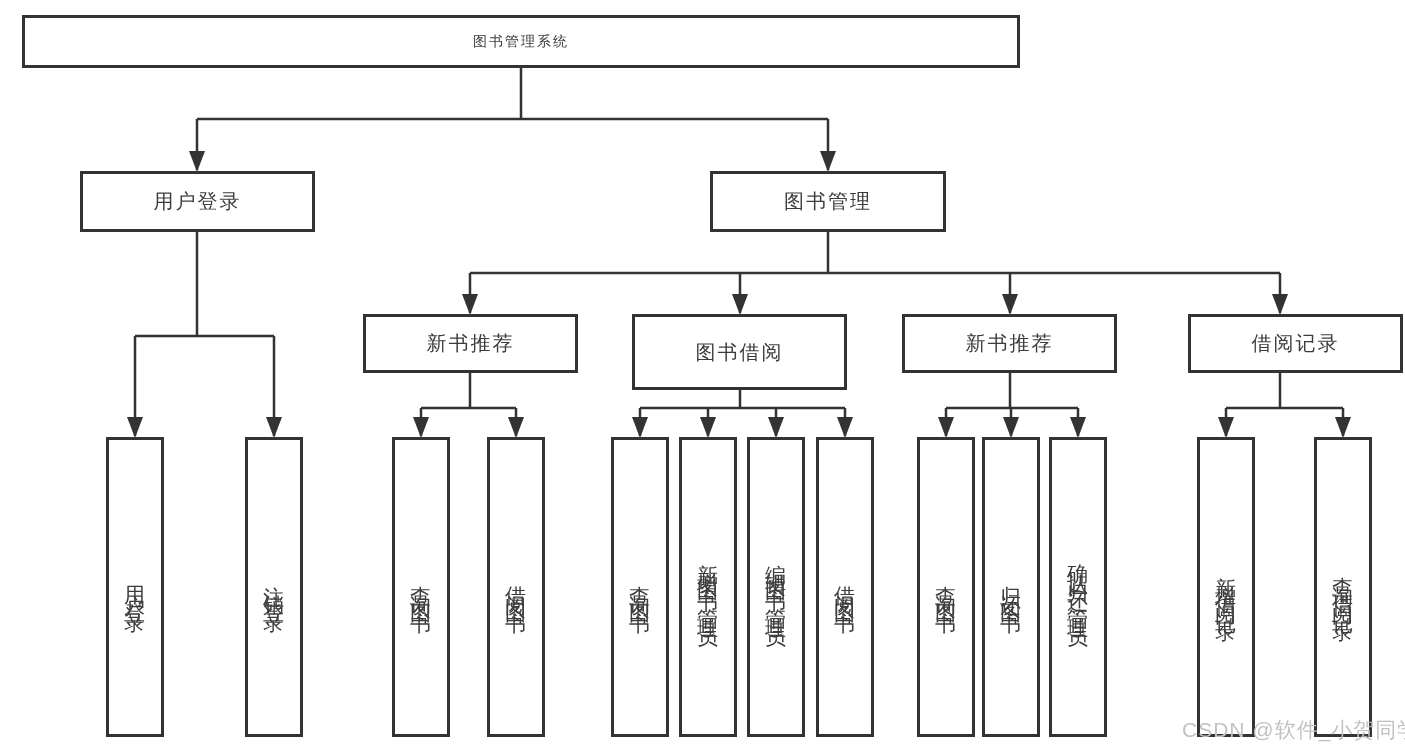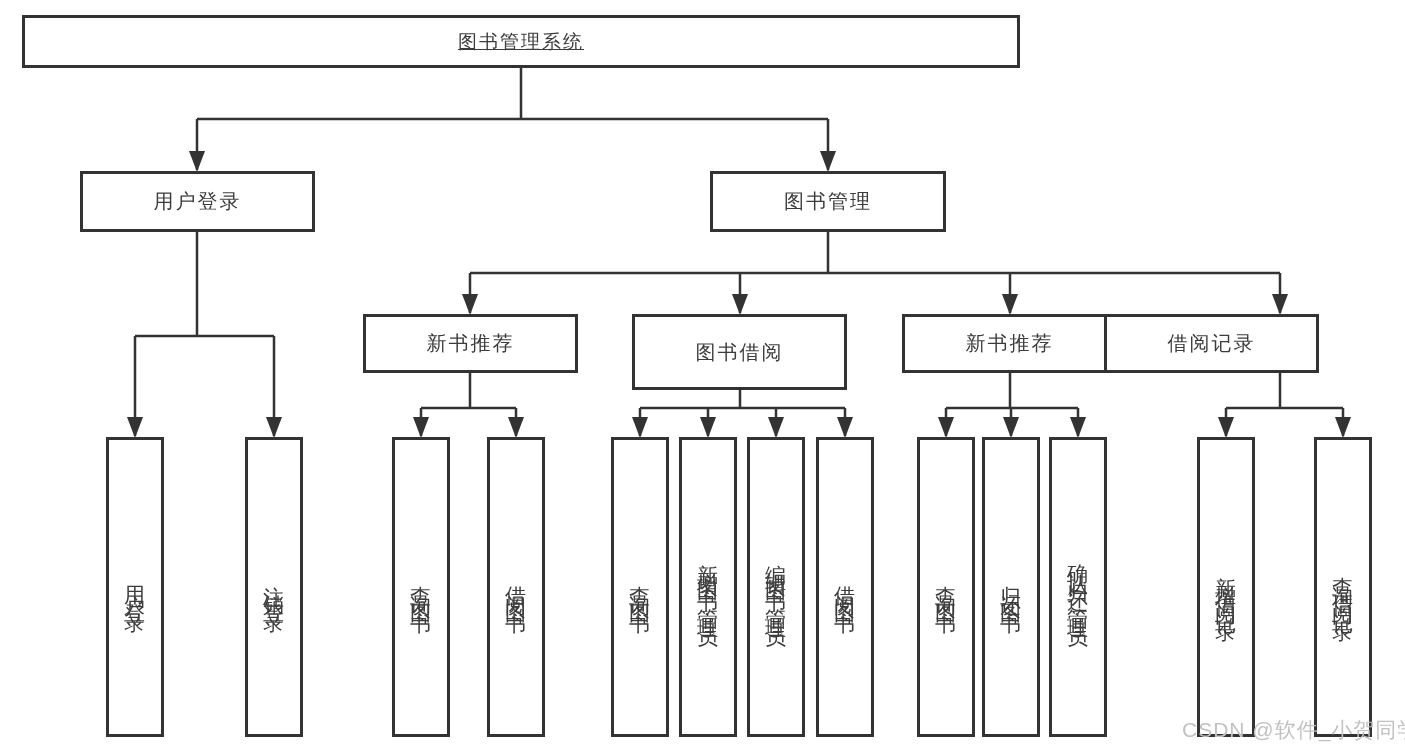--- a/index.html
+++ b/index.html
@@ -30,23 +30,22 @@
     display: flex;
     align-items: center;
     justify-content: center;
     text-align: center;
   }
   .hbox {
     font-size: 20px;
     letter-spacing: 2px;
   }
   .hbox.root-box {
-    font-size: 19px;
+    font-size: 14px;
     letter-spacing: 2px;
-    text-decoration: underline;
   }
   .vbox {
     font-size: 21px;
   }
   .vbox .vtext {
     writing-mode: vertical-rl;
     text-orientation: mixed;
     letter-spacing: 9px;
     line-height: 1;
     white-space: nowrap;
@@ -114,21 +113,21 @@
   </svg>
 
   <div class="node hbox root-box" style="left:22px; top:15px; width:998px; height:53px;">图书管理系统</div>
 
   <div class="node hbox" style="left:80px; top:171px; width:235px; height:61px;">用户登录</div>
   <div class="node hbox" style="left:363px; top:314px; width:215px; height:59px;">新书推荐</div>
 
   <div class="node hbox" style="left:710px; top:171px; width:236px; height:61px;">图书管理</div>
   <div class="node hbox" style="left:632px; top:314px; width:215px; height:76px;">图书借阅</div>
   <div class="node hbox" style="left:902px; top:314px; width:215px; height:59px;">新书推荐</div>
-  <div class="node hbox" style="left:1104px; top:314px; width:215px; height:59px;">借阅记录</div>
+  <div class="node hbox" style="left:1188px; top:314px; width:215px; height:59px;">借阅记录</div>
 
   <div class="node vbox" style="left:106px; top:437px; width:58px; height:300px;">
     <span class="vtext">用户登录</span>
   </div>
   <div class="node vbox" style="left:245px; top:437px; width:58px; height:300px;">
     <span class="vtext">注销登录</span>
   </div>
 
   <div class="node vbox" style="left:392px; top:437px; width:58px; height:300px;">
     <span class="vtext">查询图书</span>

